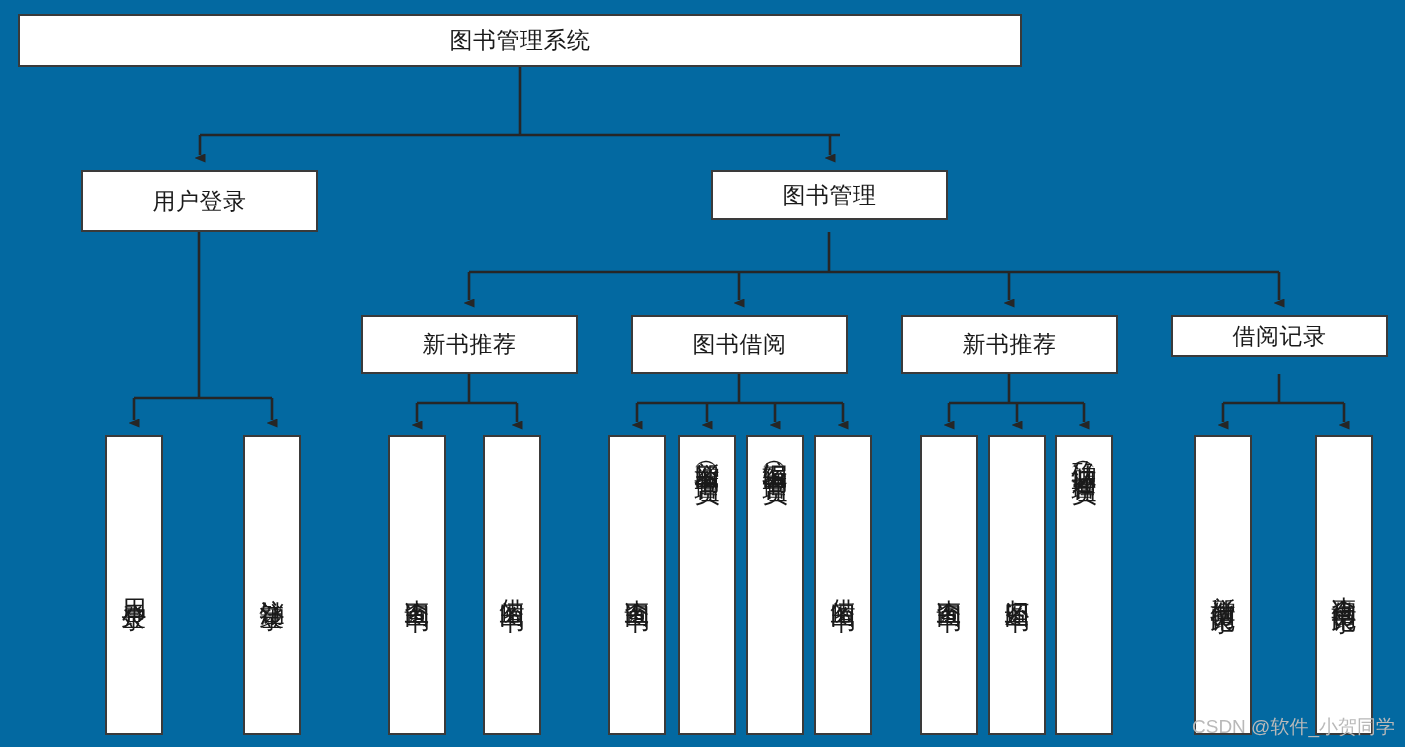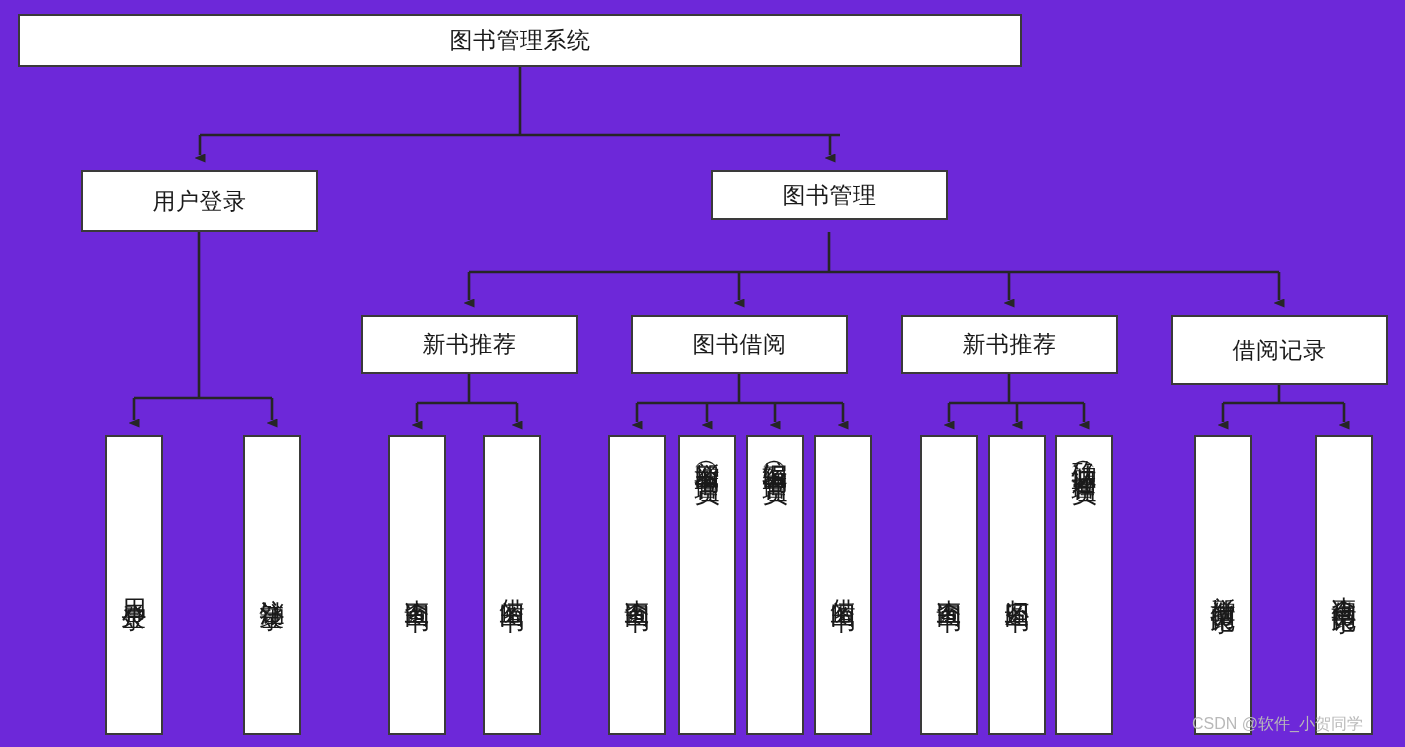--- a/index.html
+++ b/index.html
@@ -8,21 +8,21 @@
     padding: 0;
     background: #ffffff;
   }
   body {
     font-family: "Liberation Sans", "DejaVu Sans", sans-serif;
   }
   #diagram-root {
     position: relative;
     width: 1405px;
     height: 747px;
-    background: #6d28d9;
+    background: #0369a1;
     overflow: hidden;
   }
   svg.edges {
     position: absolute;
     left: 0;
     top: 0;
     width: 1405px;
     height: 747px;
     pointer-events: none;
   }
@@ -57,21 +57,21 @@
     line-height: 1.0;
     letter-spacing: 3px;
     margin: 0 auto;
   }
   .node.vertical.centered {
     align-items: center;
     padding-top: 0;
   }
   .watermark {
     position: absolute;
-    font-size: 16px;
+    font-size: 19px;
     color: #b9b9b9;
     white-space: nowrap;
     user-select: none;
   }
 </style>
 </head>
 <body>
 
 <div id="diagram-root">
 
@@ -138,21 +138,21 @@
 
   <div class="node horizontal" style="left:631px; top:315px; width:217px; height:59px;">
     <span class="label">图书借阅</span>
   </div>
   <div class="node horizontal" style="left:361px; top:315px; width:217px; height:59px;">
     <span class="label">新书推荐</span>
   </div>
   <div class="node horizontal" style="left:901px; top:315px; width:217px; height:59px;">
     <span class="label">新书推荐</span>
   </div>
-  <div class="node horizontal" style="left:1171px; top:315px; width:217px; height:70px;">
+  <div class="node horizontal" style="left:1171px; top:315px; width:217px; height:42px;">
     <span class="label">借阅记录</span>
   </div>
 
   <div class="node vertical centered" style="left:105px; top:435px; width:58px; height:300px;">
     <span class="label">用户登录</span>
   </div>
   <div class="node vertical centered" style="left:243px; top:435px; width:58px; height:300px;">
     <span class="label">注销登录</span>
   </div>
 

